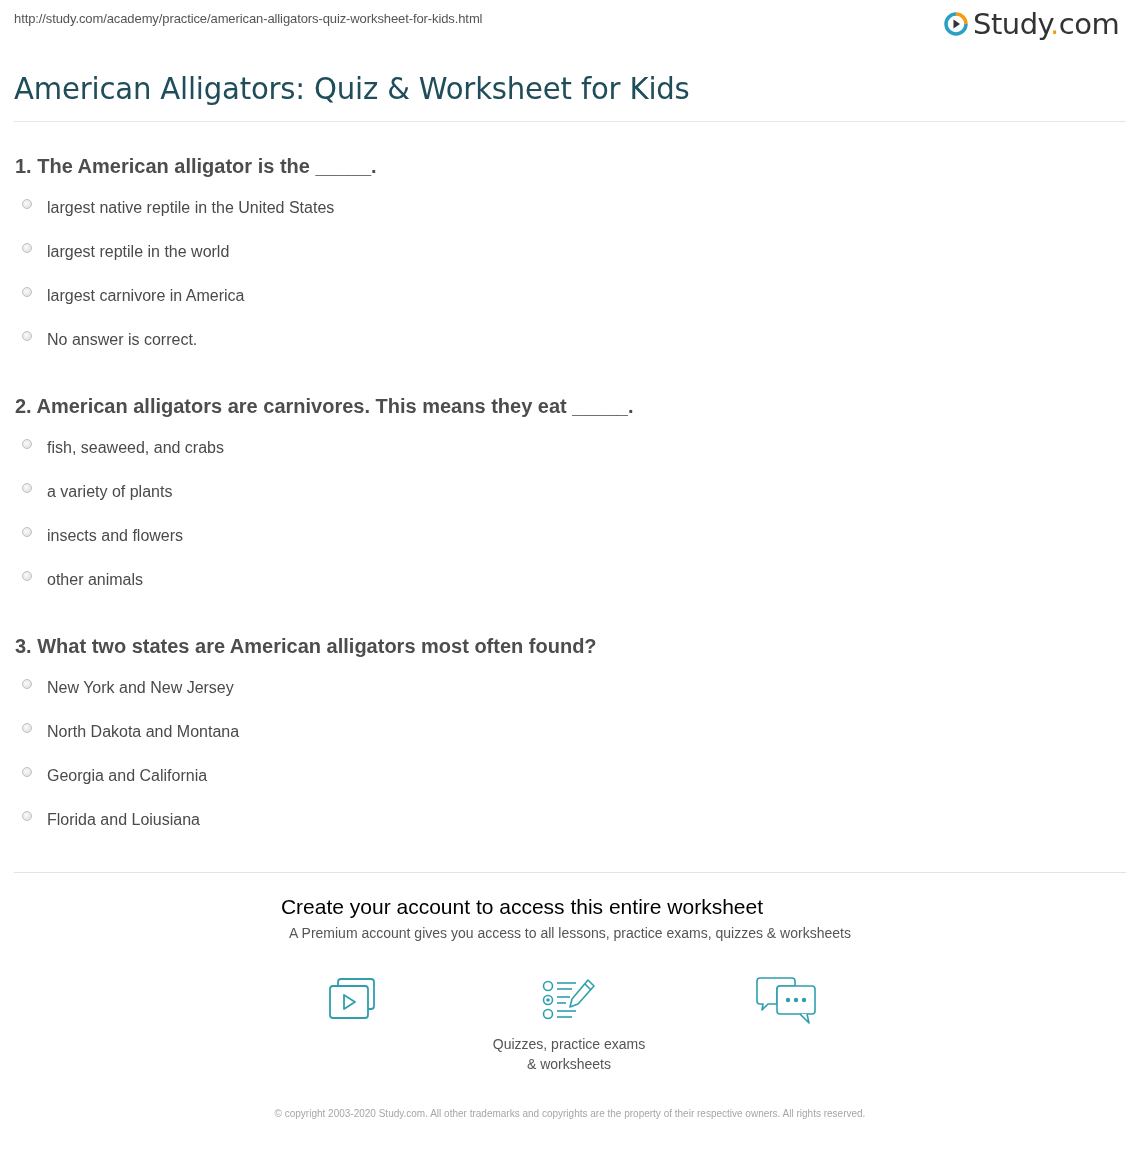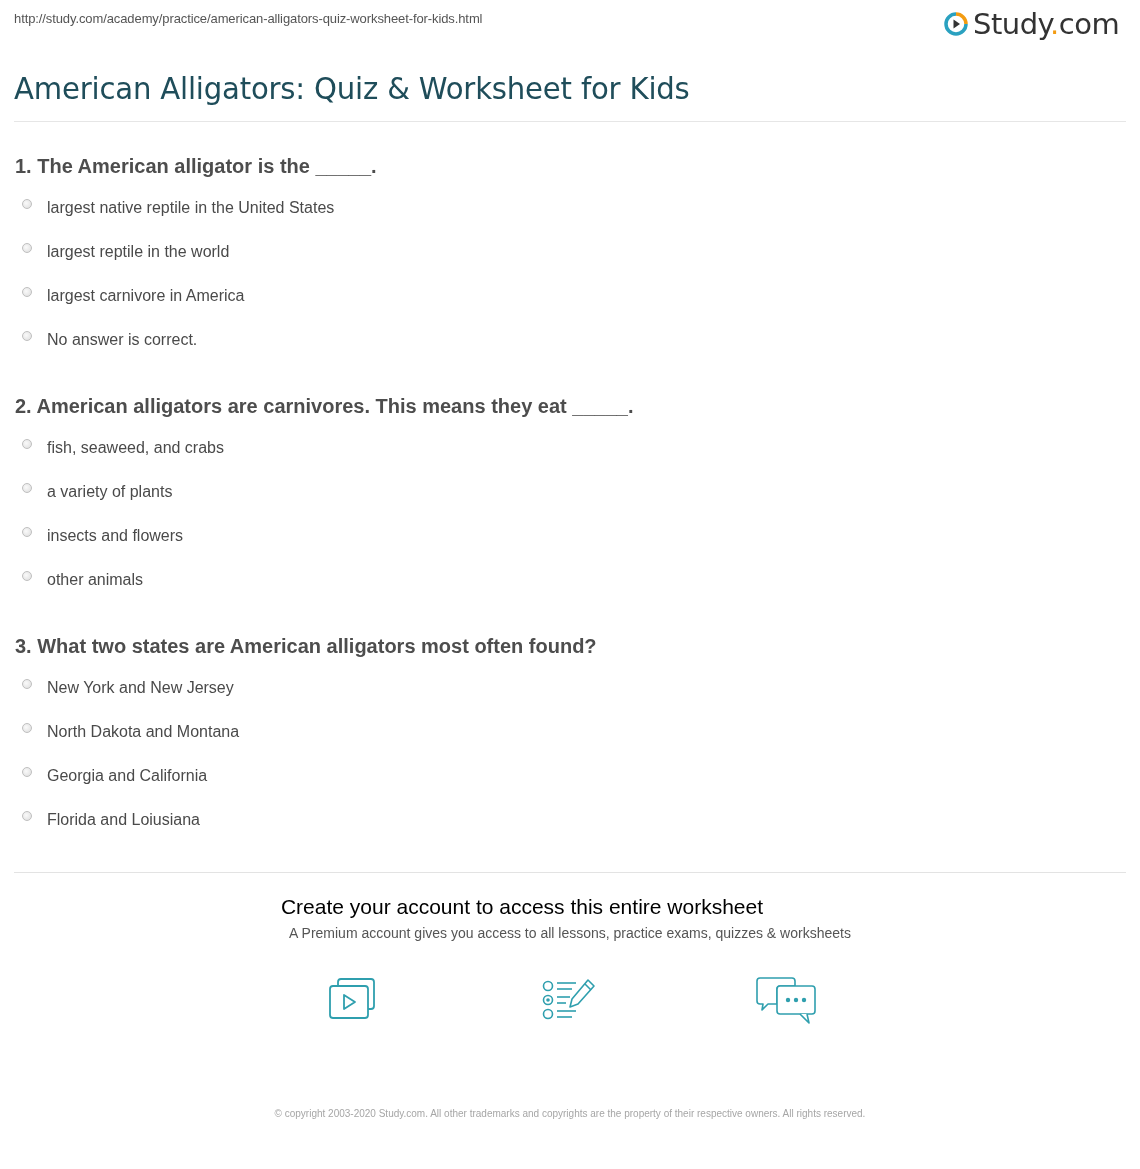--- a/index.html
+++ b/index.html
@@ -115,20 +115,22 @@
     <circle cx="8" cy="38" r="4.5" fill="none" stroke="#2f9fae" stroke-width="1.6"></circle>
     <line x1="17" y1="7" x2="36" y2="7" stroke="#2f9fae" stroke-width="1.6"></line>
     <line x1="17" y1="13" x2="32" y2="13" stroke="#2f9fae" stroke-width="1.6"></line>
     <line x1="17" y1="21" x2="30" y2="21" stroke="#2f9fae" stroke-width="1.6"></line>
     <line x1="17" y1="27" x2="26" y2="27" stroke="#2f9fae" stroke-width="1.6"></line>
     <line x1="17" y1="35" x2="36" y2="35" stroke="#2f9fae" stroke-width="1.6"></line>
     <line x1="17" y1="41" x2="32" y2="41" stroke="#2f9fae" stroke-width="1.6"></line>
     <path d="M48 4 L54 10 L38 28 L30 31 L32 23 Z" fill="none" stroke="#2f9fae" stroke-width="1.6" stroke-linejoin="round"></path>
     <line x1="45" y1="8" x2="51" y2="14" stroke="#2f9fae" stroke-width="1.6"></line>
   </svg>
+  <div class="feature-label">Quizzes, practice exams
+&amp; worksheets</div>
 </div>
 
 <div class="feature" style="left:686px">
   <svg width="64" height="50" viewBox="0 0 64 50">
     <path d="M6 2 H38 A3 3 0 0 1 41 5 V10 H26 A3 3 0 0 0 23 13 V28 H14 L8 34 L9 28 H6 A3 3 0 0 1 3 25 V5 A3 3 0 0 1 6 2 Z" fill="none" stroke="#2f9fae" stroke-width="1.6" stroke-linejoin="round"></path>
     <rect x="23" y="10" width="38" height="28" rx="3" fill="#fff" stroke="#2f9fae" stroke-width="1.6"></rect>
     <path d="M46 38 L55 47 L53 38" fill="#fff" stroke="#2f9fae" stroke-width="1.6" stroke-linejoin="round"></path>
     <circle cx="34" cy="24" r="2.2" fill="#2f9fae"></circle>
     <circle cx="42" cy="24" r="2.2" fill="#2f9fae"></circle>
     <circle cx="50" cy="24" r="2.2" fill="#2f9fae"></circle>

